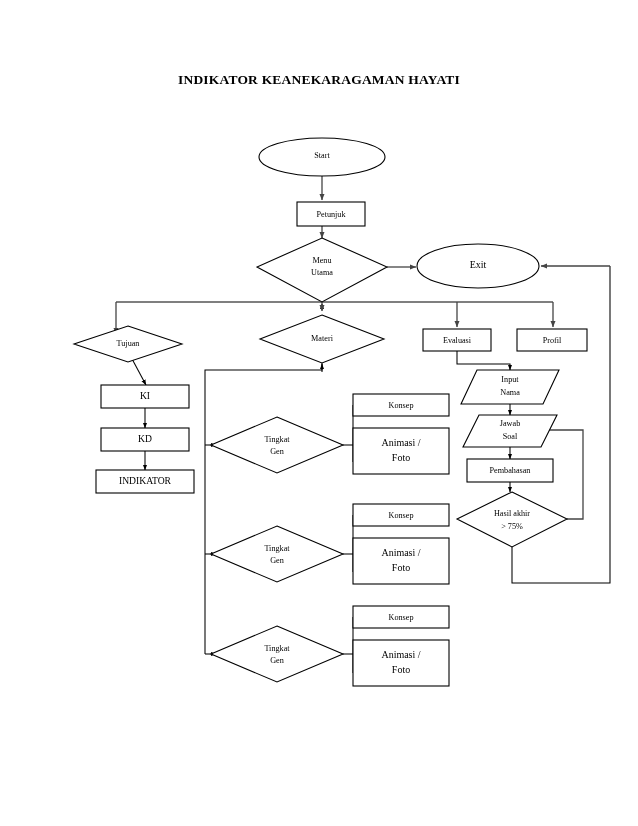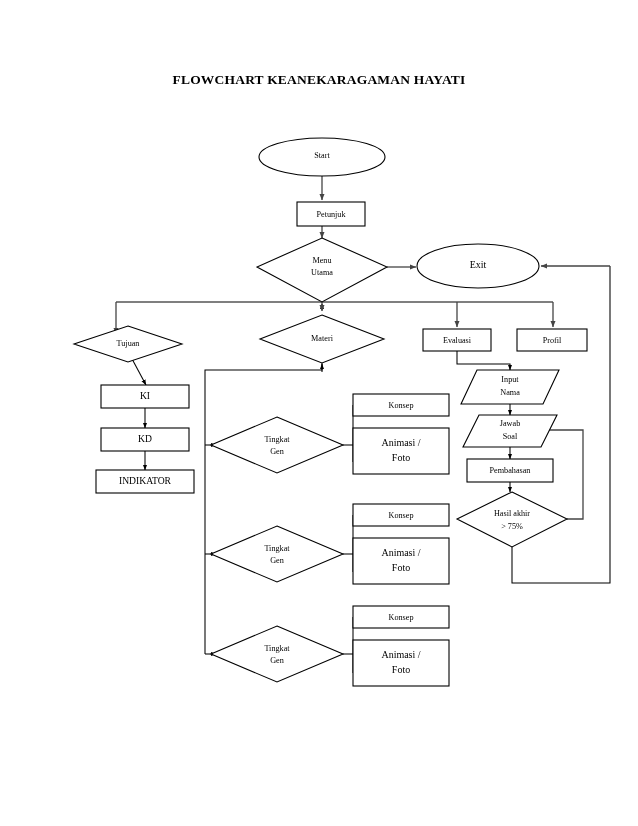--- a/index.html
+++ b/index.html
@@ -70,21 +70,21 @@
     fill: none;
     stroke: #444444;
     stroke-width: 1.3;
   }
 </style>
 </head>
 <body>
 
 <div id="page">
 
-  <div id="doc-title">FLOWCHART KEANEKARAGAMAN HAYATI</div>
+  <div id="doc-title">INDIKATOR KEANEKARAGAMAN HAYATI</div>
 
   <svg id="flow-svg" viewBox="0 0 638 826">
 
     <defs>
       <marker id="ah" markerWidth="7" markerHeight="7" refX="6.2" refY="2.6" orient="auto" markerUnits="userSpaceOnUse">
         <path d="M0,0 L6.4,2.6 L0,5.2 z" fill="#000000"></path>
       </marker>
       <marker id="ahg" markerWidth="7" markerHeight="7" refX="6.2" refY="2.6" orient="auto" markerUnits="userSpaceOnUse">
         <path d="M0,0 L6.4,2.6 L0,5.2 z" fill="#444444"></path>
       </marker>

